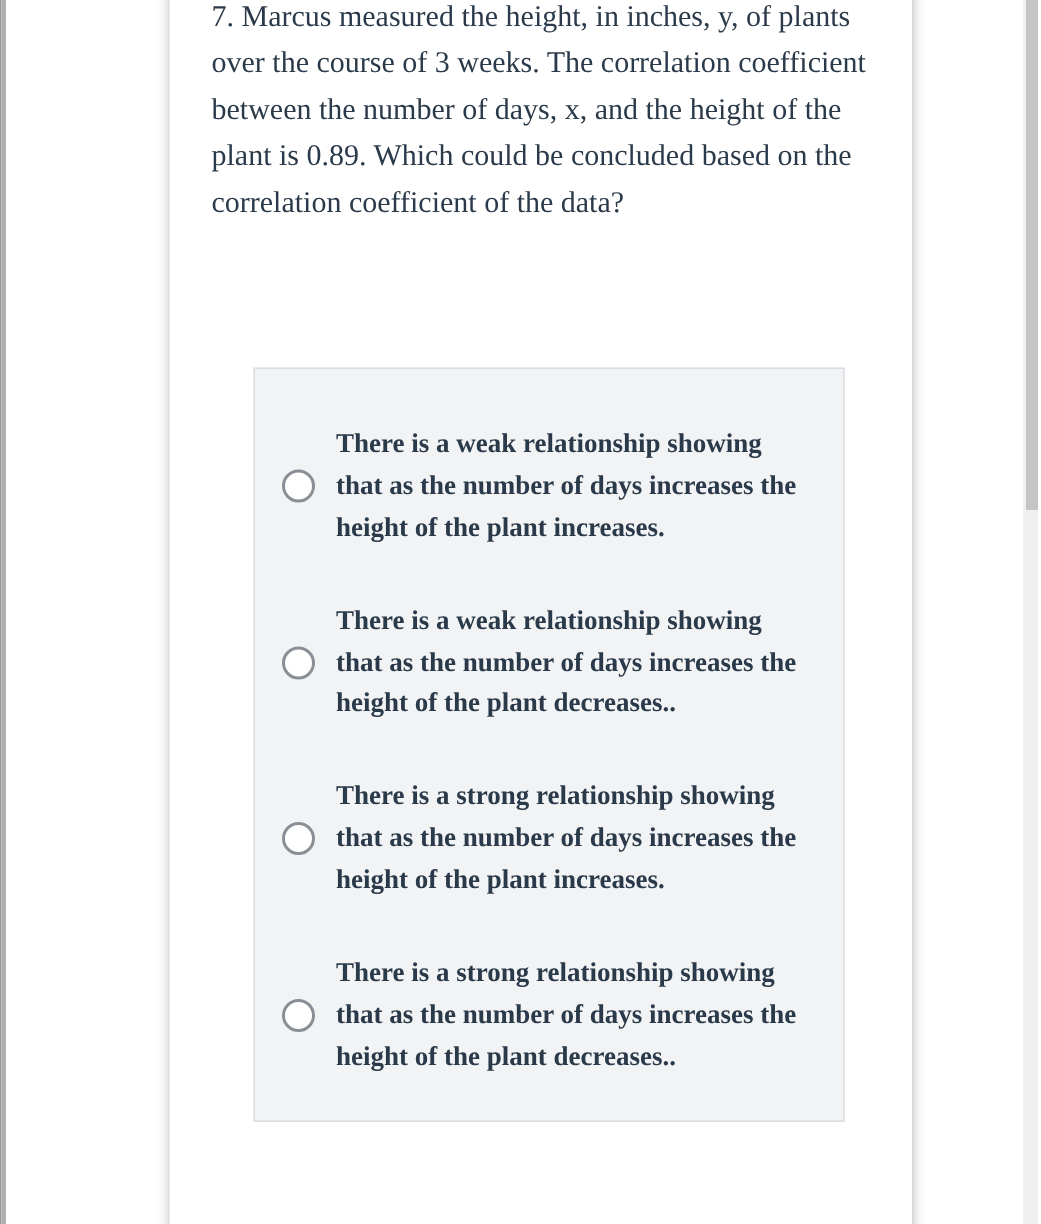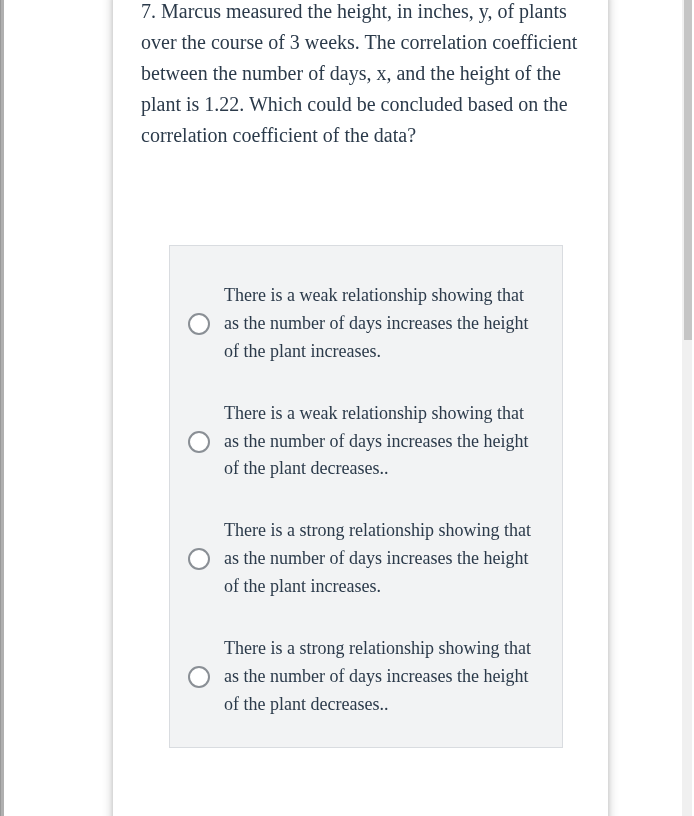--- a/index.html
+++ b/index.html
@@ -63,20 +63,21 @@
       border-radius: 50%;
       background: #ffffff;
       flex-shrink: 0;
       margin-right: 14px;
       cursor: pointer;
     }
     .option-text {
       font-size: 18px;
       line-height: 1.55;
       color: #2b3a4a;
+      font-weight: bold;
     }
     .scrollbar-track {
       position: absolute;
       right: 2px;
       top: 0;
       width: 10px;
       height: 816px;
       background: #f0f0f0;
     }
     .scrollbar-thumb {
@@ -99,21 +100,21 @@
   </style>
 </head>
 <body>
 
 <div class="outer-container">
   <div class="left-edge"></div>
 
   <div class="page-card">
     <div class="question-text">
       <span>7.</span>
-      <span>Marcus measured the height, in inches, y, of plants over the course of 3 weeks. The correlation coefficient between the number of days, x, and the height of the plant is 1.22. Which could be concluded based on the correlation coefficient of the data?</span>
+      <span>Marcus measured the height, in inches, y, of plants over the course of 3 weeks. The correlation coefficient between the number of days, x, and the height of the plant is 0.89. Which could be concluded based on the correlation coefficient of the data?</span>
     </div>
 
     <div class="answers-box">
       <div class="answer-option">
         <div class="radio-circle"></div>
         <div class="option-text">There is a weak relationship showing that as the number of days increases the height of the plant increases.</div>
       </div>
       <div class="answer-option">
         <div class="radio-circle"></div>
         <div class="option-text">There is a weak relationship showing that as the number of days increases the height of the plant decreases..</div>

